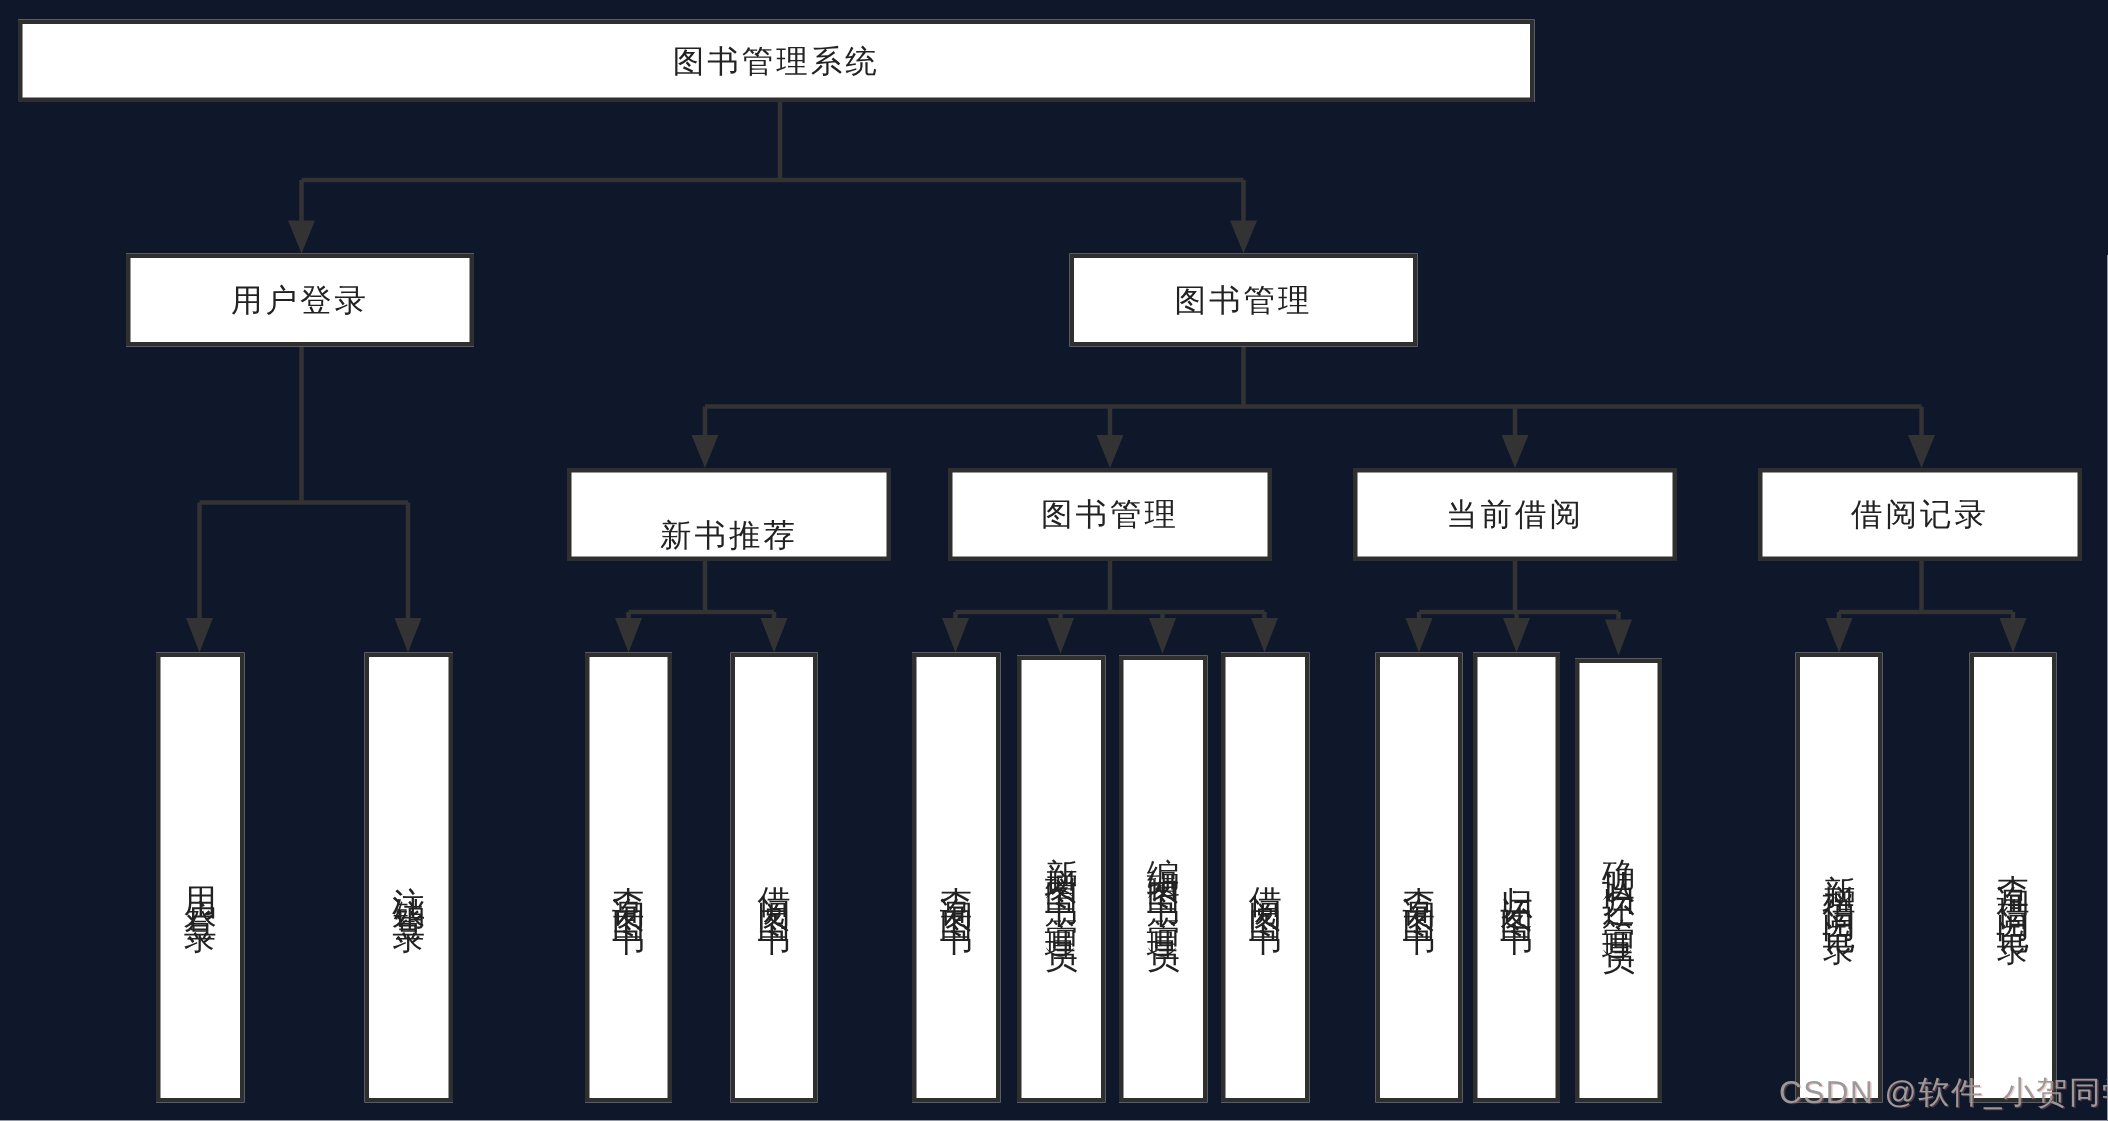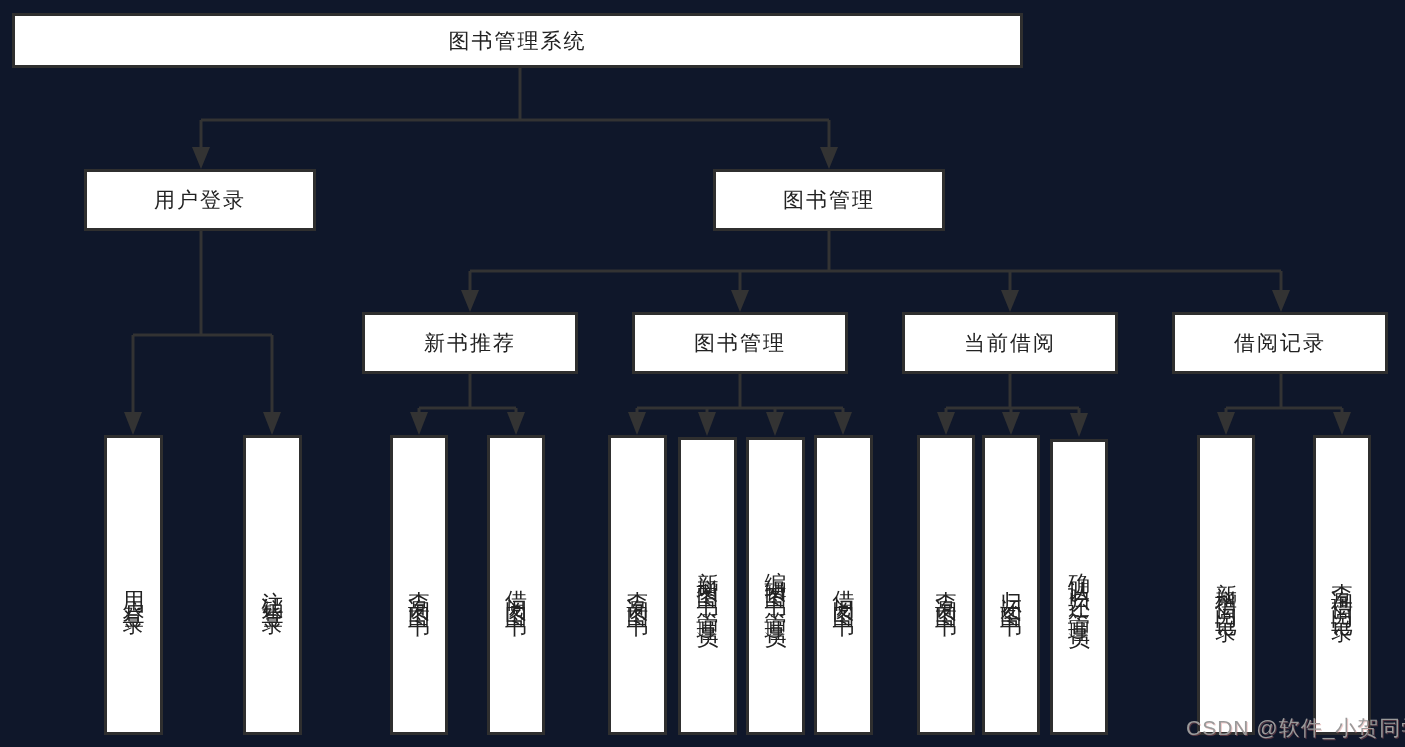--- a/index.html
+++ b/index.html
@@ -113,21 +113,21 @@
     <span>图书管理系统</span>
   </div>
 
   <div class="node hbox" style="left:84px; top:169px; width:232px; height:62px;">
     <span>用户登录</span>
   </div>
   <div class="node hbox" style="left:713px; top:169px; width:232px; height:62px;">
     <span>图书管理</span>
   </div>
 
-  <div class="node hbox" style="left:362px; top:312px; width:216px; height:62px;">
+  <div class="node hbox" style="left:378px; top:312px; width:216px; height:62px;align-items:flex-end;">
     <span>新书推荐</span>
   </div>
   <div class="node hbox" style="left:632px; top:312px; width:216px; height:62px;">
     <span>图书管理</span>
   </div>
   <div class="node hbox" style="left:902px; top:312px; width:216px; height:62px;">
     <span>当前借阅</span>
   </div>
   <div class="node hbox" style="left:1172px; top:312px; width:216px; height:62px;">
     <span>借阅记录</span>

